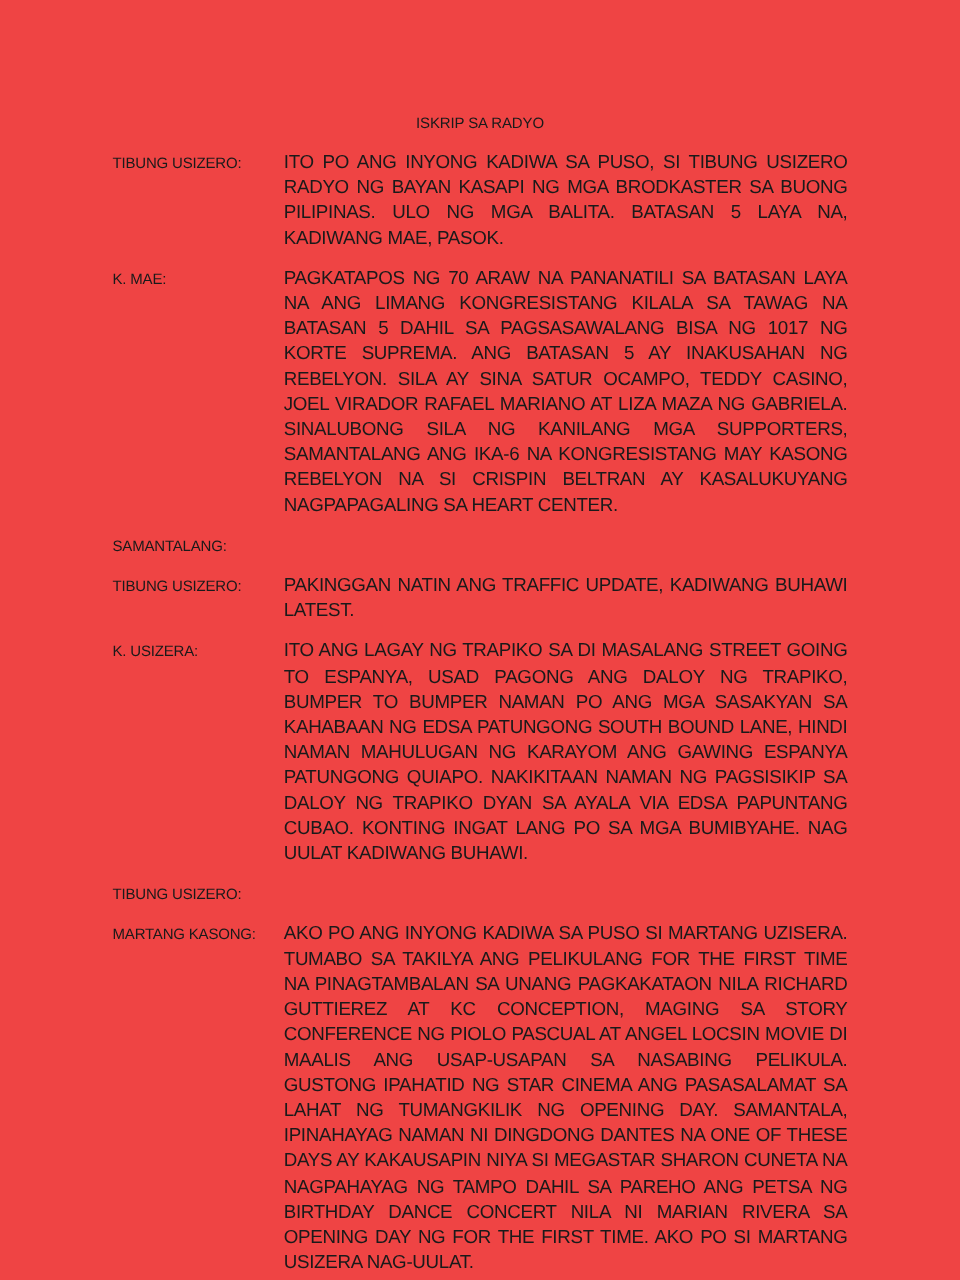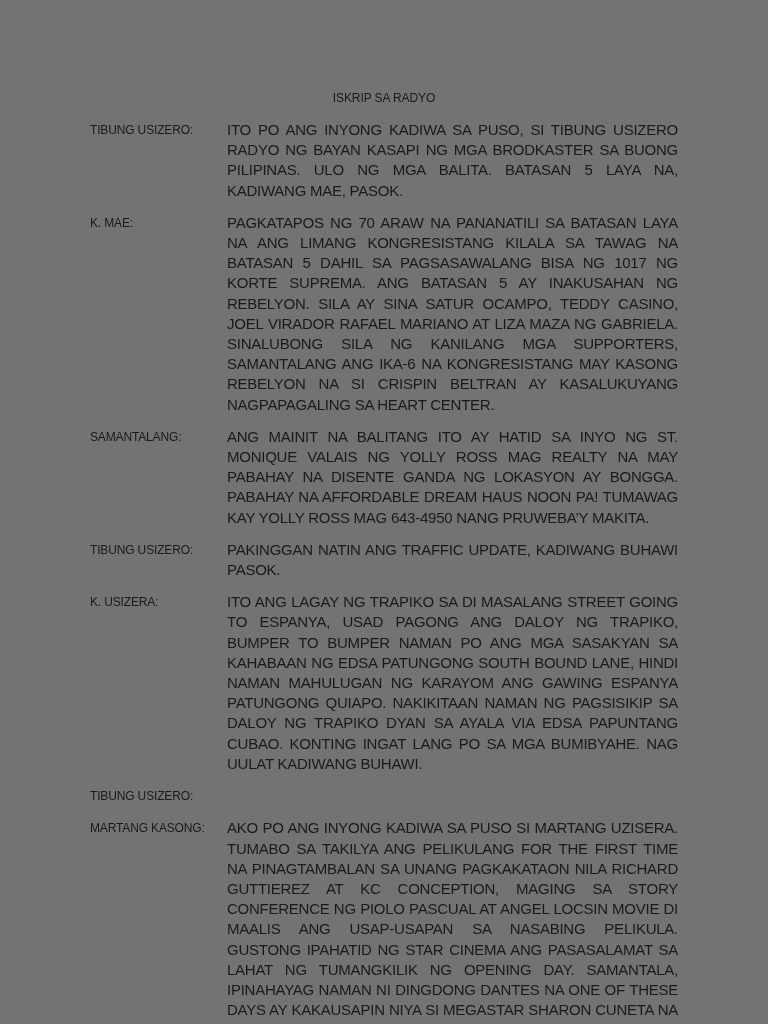--- a/index.html
+++ b/index.html
@@ -13,21 +13,21 @@
       position: relative;
       overflow: hidden;
       font-family: "Liberation Sans", "DejaVu Sans", sans-serif;
       color: #1a1a1a;
     }
     .page {
       position: absolute;
       left: 0; top: 0;
       width: 768px;
       height: 1024px;
-      background: #737373;
+      background: #ef4444;
     }
     .title {
       position: absolute;
       top: 91px;
       left: 0;
       width: 768px;
       text-align: center;
       font-size: 12px;
       letter-spacing: -0.1px;
     }
@@ -73,26 +73,25 @@
       <div class="line">ITO PO ANG INYONG KADIWA SA PUSO, SI TIBUNG USIZERO RADYO NG BAYAN KASAPI NG MGA BRODKASTER SA BUONG PILIPINAS. ULO NG MGA BALITA. BATASAN 5 LAYA NA, KADIWANG MAE, PASOK.</div>
     </div>
 
     <div class="entry">
       <div class="speaker">K. MAE:</div>
       <div class="line">PAGKATAPOS NG 70 ARAW NA PANANATILI SA BATASAN LAYA NA ANG LIMANG KONGRESISTANG KILALA SA TAWAG NA BATASAN 5 DAHIL SA PAGSASAWALANG BISA NG 1017 NG KORTE SUPREMA. ANG BATASAN 5 AY INAKUSAHAN NG REBELYON. SILA AY SINA SATUR OCAMPO, TEDDY CASINO, JOEL VIRADOR RAFAEL MARIANO AT LIZA MAZA NG GABRIELA. SINALUBONG SILA NG KANILANG MGA SUPPORTERS, SAMANTALANG ANG IKA-6 NA KONGRESISTANG MAY KASONG REBELYON NA SI CRISPIN BELTRAN AY KASALUKUYANG NAGPAPAGALING SA HEART CENTER.</div>
     </div>
 
     <div class="entry">
       <div class="speaker">SAMANTALANG:</div>
-      <div class="line">ANG MAINIT NA BALITANG ITO AY HATID SA INYO NG ST. MONIQUE VALAIS NG YOLLY ROSS MAG REALTY NA MAY PABAHAY NA DISENTE GANDA NG LOKASYON AY BONGGA. PABAHAY NA AFFORDABLE DREAM HAUS NOON PA! TUMAWAG KAY YOLLY ROSS MAG 643-4950 NANG PRUWEBA’Y MAKITA.</div>
     </div>
 
     <div class="entry">
       <div class="speaker">TIBUNG USIZERO:</div>
-      <div class="line">PAKINGGAN NATIN ANG TRAFFIC UPDATE, KADIWANG BUHAWI PASOK.</div>
+      <div class="line">PAKINGGAN NATIN ANG TRAFFIC UPDATE, KADIWANG BUHAWI LATEST.</div>
     </div>
 
     <div class="entry">
       <div class="speaker">K. USIZERA:</div>
       <div class="line">ITO ANG LAGAY NG TRAPIKO SA DI MASALANG STREET GOING TO ESPANYA, USAD PAGONG ANG DALOY NG TRAPIKO, BUMPER TO BUMPER NAMAN PO ANG MGA SASAKYAN SA KAHABAAN NG EDSA PATUNGONG SOUTH BOUND LANE, HINDI NAMAN MAHULUGAN NG KARAYOM ANG GAWING ESPANYA PATUNGONG QUIAPO. NAKIKITAAN NAMAN NG PAGSISIKIP SA DALOY NG TRAPIKO DYAN SA AYALA VIA EDSA PAPUNTANG CUBAO. KONTING INGAT LANG PO SA MGA BUMIBYAHE. NAG UULAT KADIWANG BUHAWI.</div>
     </div>
 
     <div class="entry">
       <div class="speaker">TIBUNG USIZERO:</div>
     </div>

